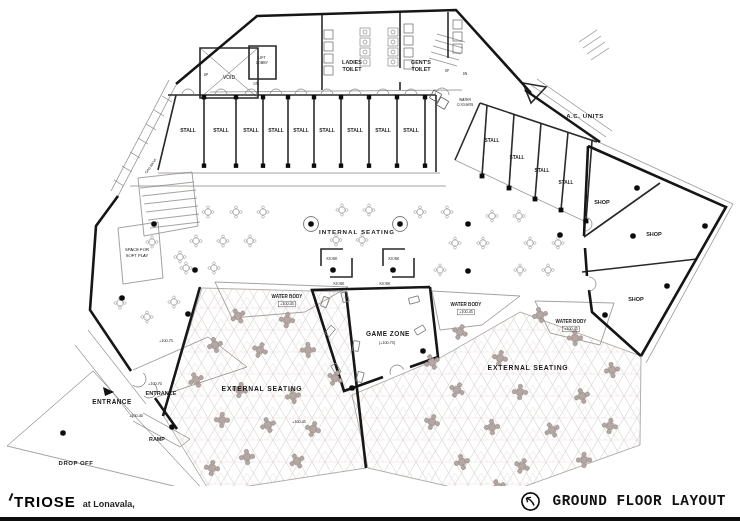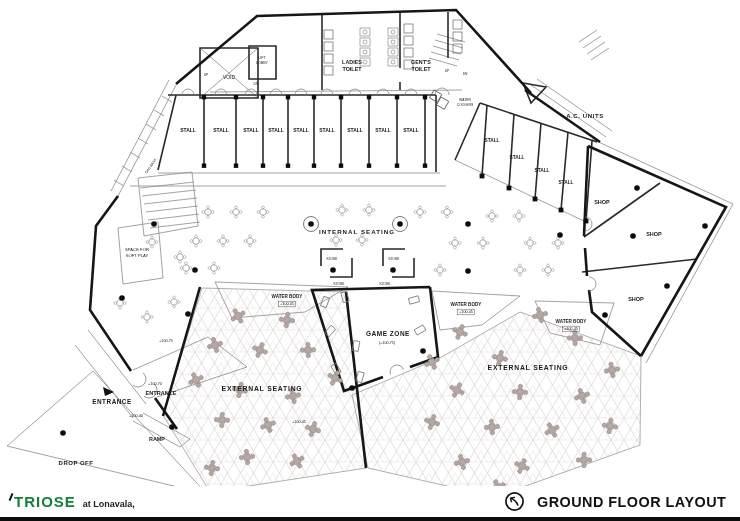--- a/index.html
+++ b/index.html
@@ -2,25 +2,25 @@
 <html><head>
 <meta charset="utf-8">
 <style>
   html,body{margin:0;padding:0;background:#ffffff;}
   .page{position:relative;width:740px;height:521px;background:#fff;overflow:hidden;
         font-family:"Liberation Sans",sans-serif;}
   .plan-wrap{width:740px;height:486px;}
   .footer{height:31px;width:740px;display:flex;align-items:center;justify-content:space-between;
           box-sizing:border-box;padding:0 10px;background:#fff;}
   .footer-left{display:flex;align-items:baseline;gap:7px;}
-  .logo{font-size:15px;font-weight:900;letter-spacing:1px;color:#15803d;position:relative;}
+  .logo{font-size:15px;font-weight:900;letter-spacing:1px;color:#000000;position:relative;}
   .logo-tick{display:inline-block;width:2px;height:8px;background:#111;transform:rotate(22deg);
              margin-right:2px;vertical-align:top;}
   .location{font-size:9px;color:#222;font-weight:600;text-align:right;}
-  .footer-right{display:flex;align-items:center;gap:8px;}
+  .footer-right{display:flex;align-items:center;gap:8px;font-family:Liberation Mono, monospace;}
   .sheet-title{font-size:15px;font-weight:700;letter-spacing:0.5px;color:#111;transform:scaleX(0.96);}
   .bottombar{width:740px;height:4px;background:#0d0d0d;}
   svg text{fill:#1a1a1a;}
 </style>
 </head>
 <body>
 
 <div class="page">
 
   <div class="plan-wrap">

